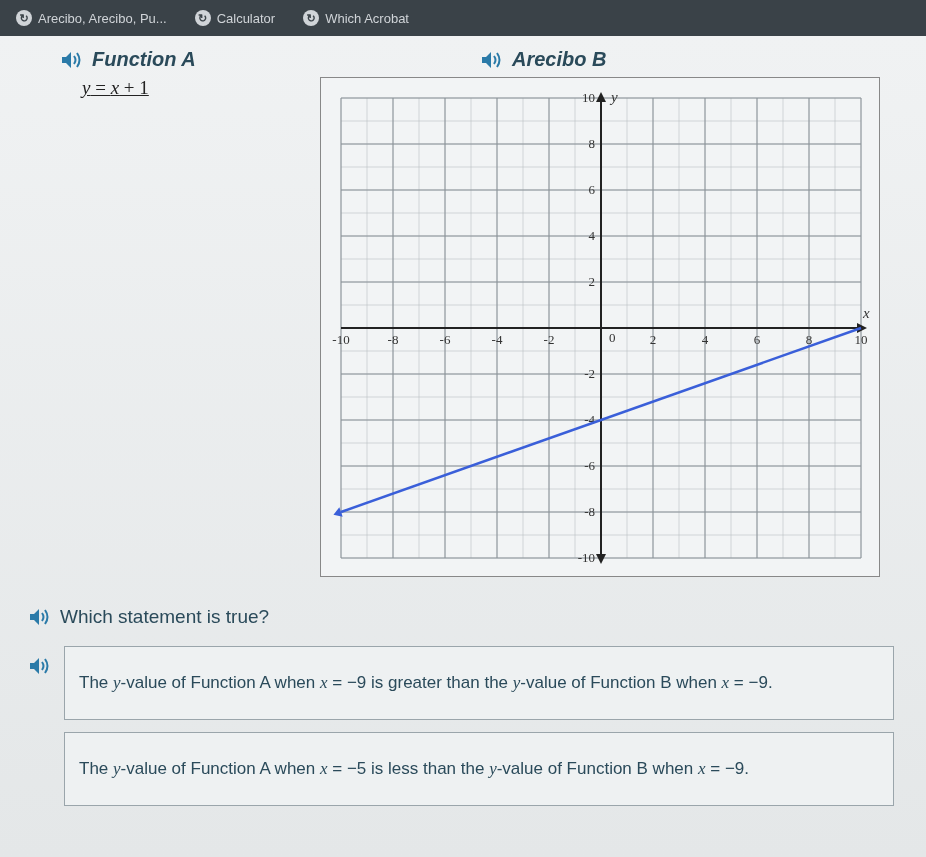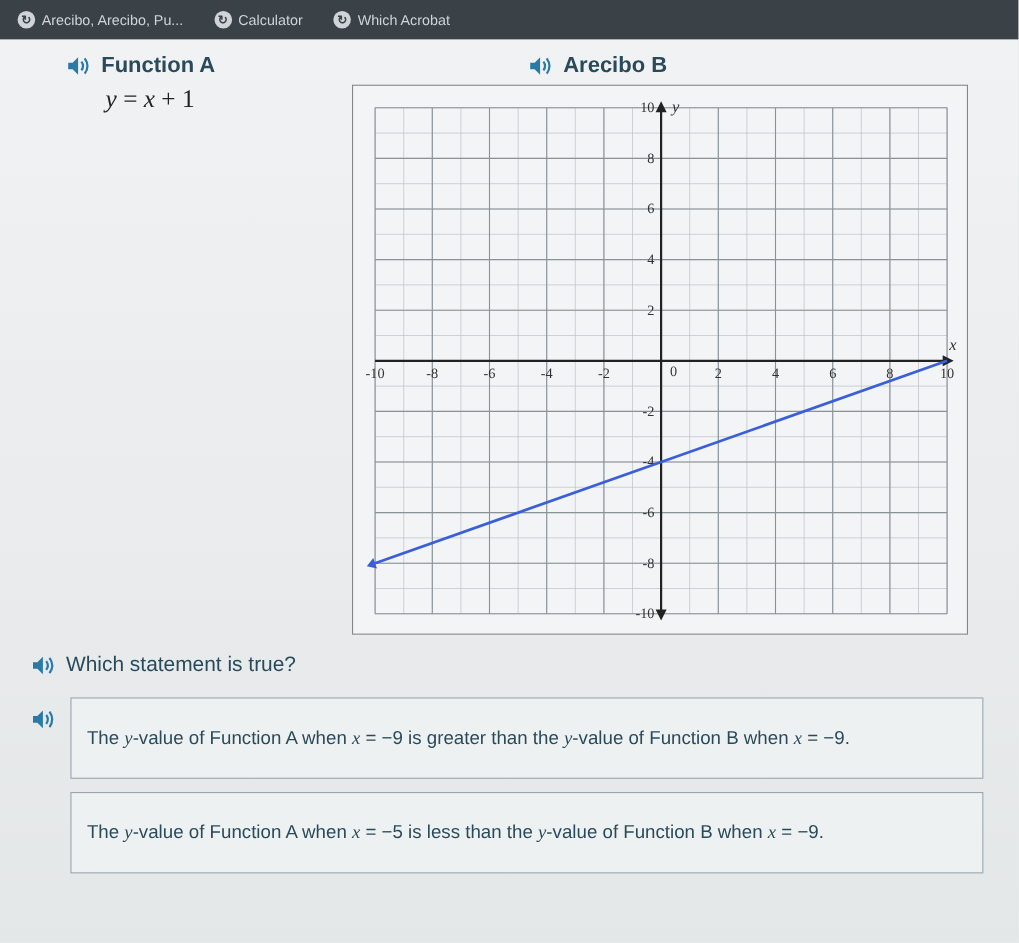--- a/index.html
+++ b/index.html
@@ -52,60 +52,62 @@
     }
     .function-a {
       width: 280px;
       padding-left: 40px;
     }
     .function-label {
       display: flex;
       align-items: center;
       gap: 8px;
       margin-bottom: 6px;
+      font-style: italic;
     }
     .speaker-icon {
       width: 24px;
       height: 20px;
       display: flex;
       align-items: center;
       justify-content: center;
     }
     .speaker-icon svg { display: block; }
     .func-title {
       font-size: 20px;
       font-weight: bold;
       color: #2a4a5a;
     }
     .equation {
       font-family: 'Times New Roman', serif;
-      font-size: 23px;
+      font-size: 19px;
       font-style: italic;
       color: #222;
-      margin-left: 36px;
+      margin-left: 22px;
+      text-decoration: underline;
     }
     .function-b {
       flex: 1;
     }
     .function-b .function-label {
       margin-left: 160px;
     }
     .chart-container {
       width: 560px;
       height: 500px;
       background: #f2f4f5;
       margin-top: 4px;
       position: relative;
       border: 1px solid #888;
     }
     .question-row {
       display: flex;
       align-items: center;
       gap: 8px;
-      margin-top: 17px;
+      margin-top: 29px;
       margin-left: 8px;
     }
     .question-text {
       font-size: 19px;
       color: #2a4a5a;
     }
     .answers {
       margin-top: 18px;
       margin-left: 8px;
     }

